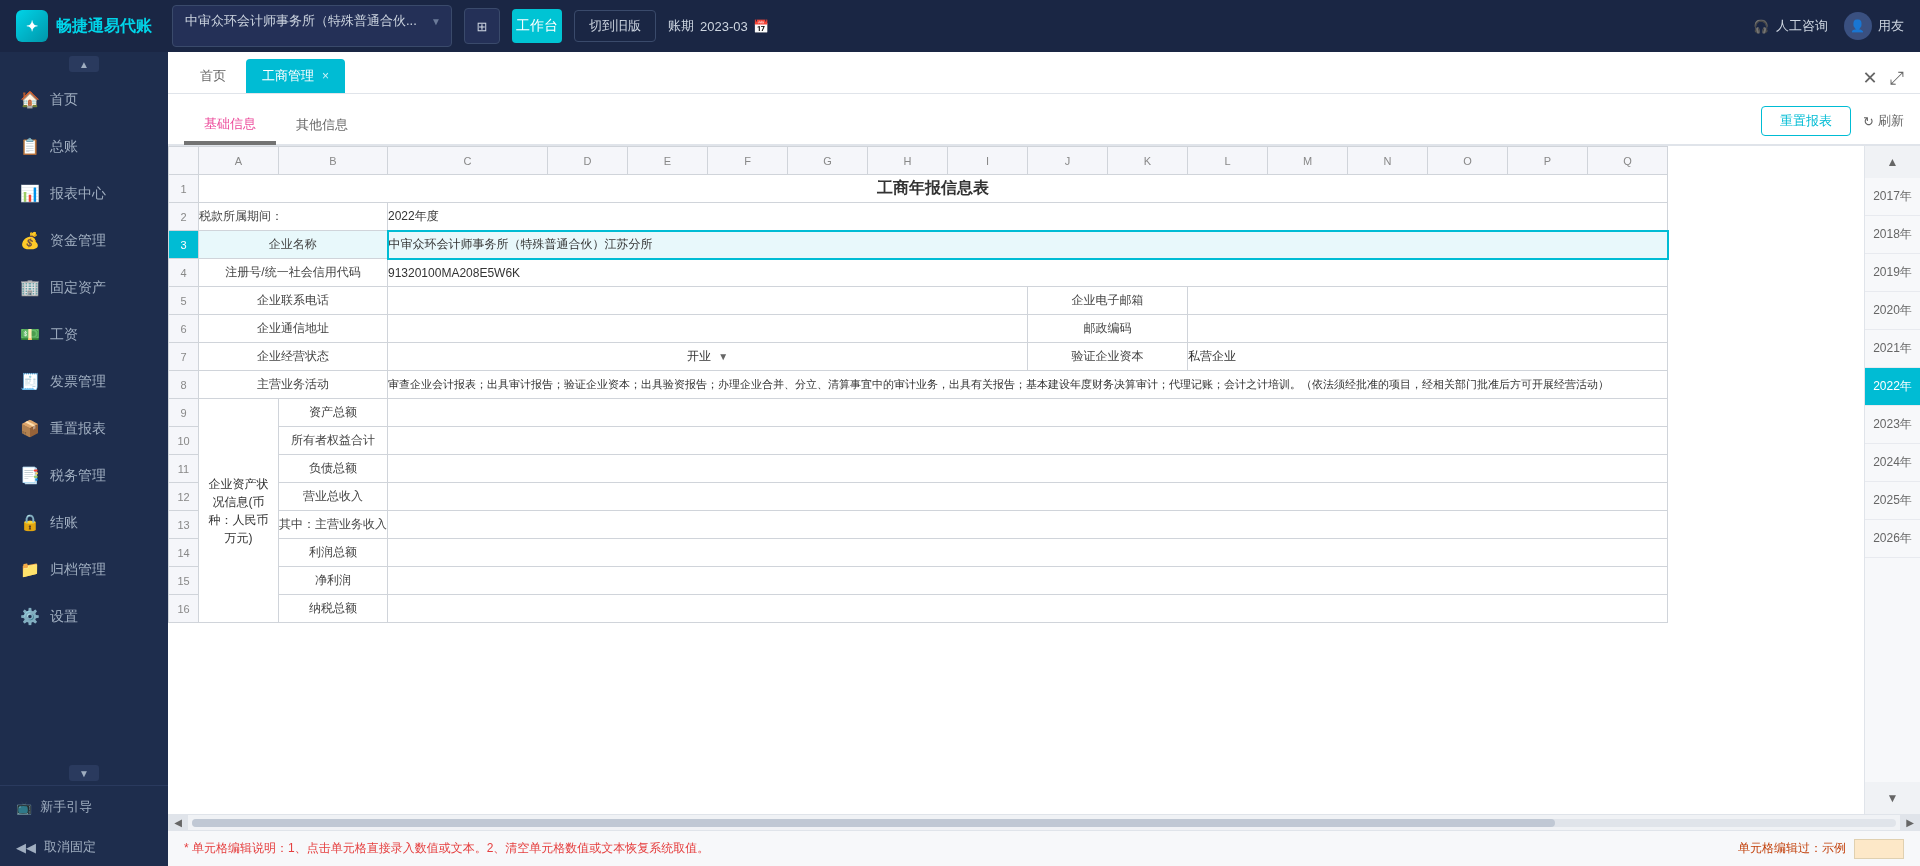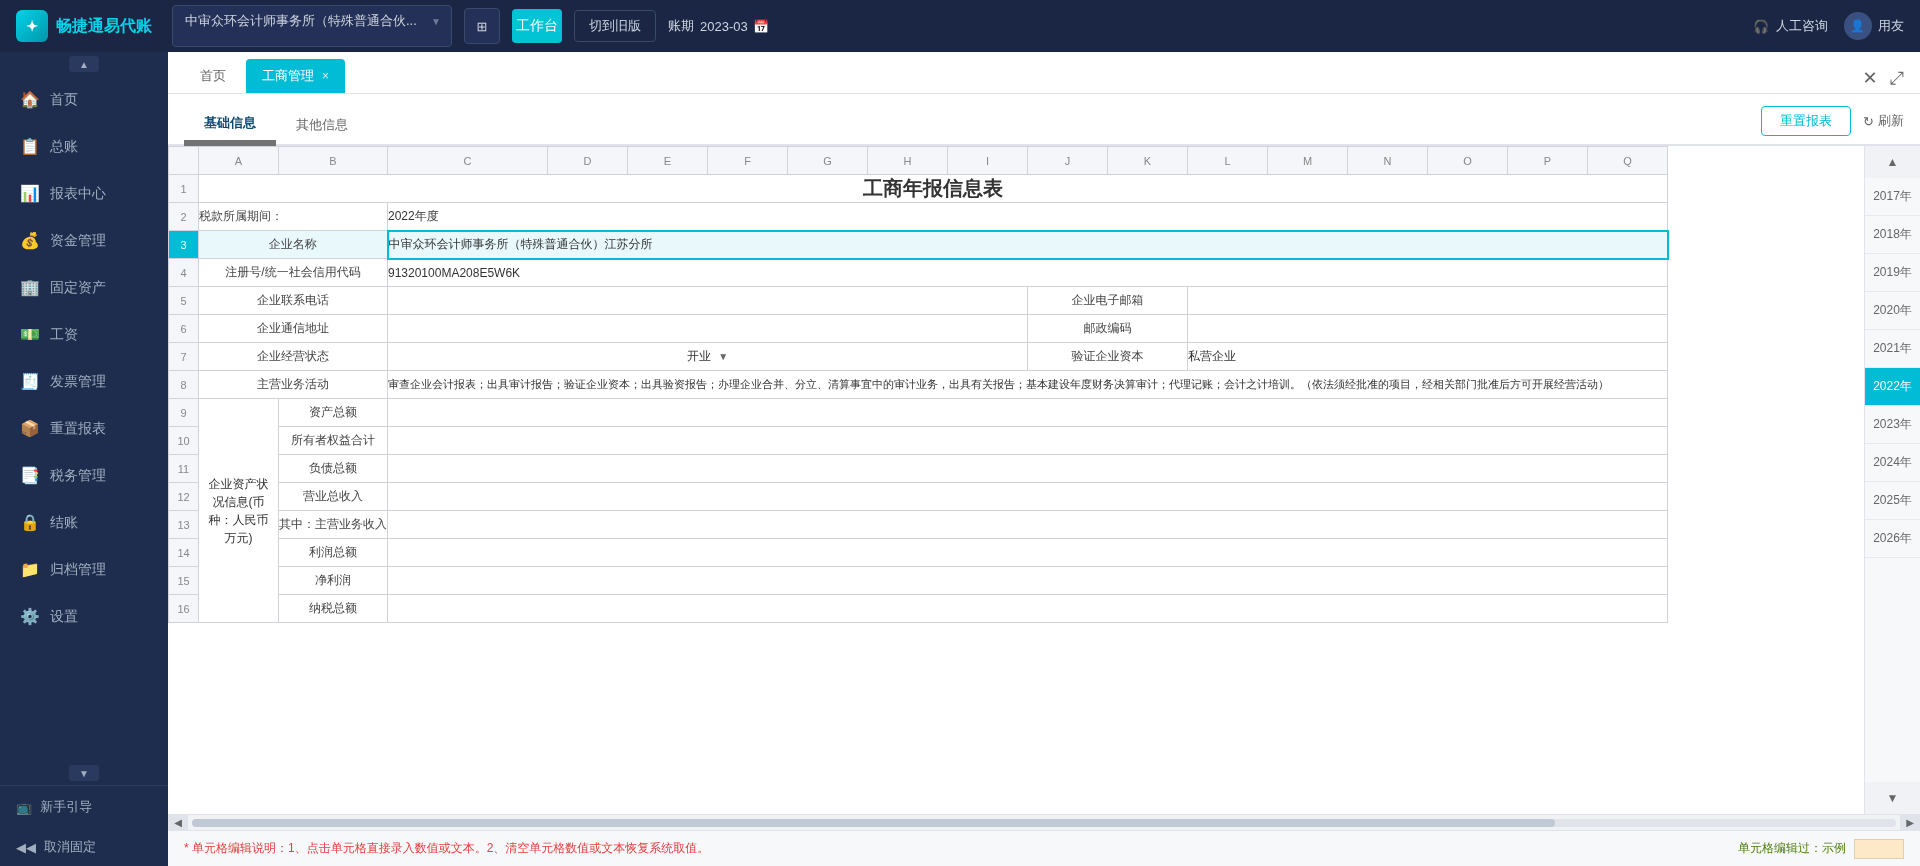--- a/index.html
+++ b/index.html
@@ -46,21 +46,21 @@
     .tab-item.active { background: #00bcd4; color: white; display: flex; align-items: center; gap: 8px; }
     .tab-close { font-size: 12px; opacity: 0.8; cursor: pointer; }
     .tab-bar-right { margin-left: auto; display: flex; align-items: center; gap: 12px; color: #666; font-size: 18px; cursor: pointer; padding-bottom: 4px; }
 
     
     .page-content { flex: 1; background: white; margin: 0; overflow: hidden; display: flex; flex-direction: column; }
 
     
     .sub-tabs { display: flex; align-items: center; padding: 12px 16px 0; gap: 0; border-bottom: 2px solid #e0e4ea; flex-shrink: 0; }
     .sub-tab { padding: 8px 20px; font-size: 13px; cursor: pointer; color: #666; border-bottom: 2px solid transparent; margin-bottom: -2px; }
-    .sub-tab.active { color: #0c4a6e; border-bottom: 6px solid #737373; font-weight: 700; }
+    .sub-tab.active { color: #ec4899; border-bottom: 4px solid #737373; font-weight: 400; }
     .sub-tab-right { margin-left: auto; display: flex; align-items: center; gap: 12px; padding-bottom: 8px; }
     .reset-btn { border: 1px solid #00bcd4; color: #00bcd4; background: white; padding: 5px 18px; border-radius: 4px; font-size: 13px; cursor: pointer; }
     .refresh-btn { background: transparent; border: none; color: #666; font-size: 13px; cursor: pointer; display: flex; align-items: center; gap: 4px; }
 
     
     .spreadsheet-wrapper { flex: 1; display: flex; overflow: hidden; }
     .spreadsheet-container { flex: 1; overflow: auto; position: relative; }
     .spreadsheet-container::-webkit-scrollbar { width: 12px; height: 12px; }
     .spreadsheet-container::-webkit-scrollbar-track { background: #f0f2f5; }
     .spreadsheet-container::-webkit-scrollbar-thumb { background: #c0c8d4; border-radius: 3px; }
@@ -74,31 +74,31 @@
     .year-panel-items::-webkit-scrollbar { width: 0; }
 
     
     .sheet-table { border-collapse: collapse; min-width: 1400px; font-size: 12px; }
     .sheet-table th, .sheet-table td { border: 1px solid #d0d4da; padding: 0; height: 28px; }
     .sheet-table .row-header { width: 30px; background: #f5f6fa; text-align: center; color: #888; font-weight: normal; font-size: 11px; border: 1px solid #d0d4da; }
     .sheet-table .col-header { background: #f5f6fa; text-align: center; color: #888; font-weight: normal; font-size: 11px; padding: 4px 8px; min-width: 80px; }
     .sheet-table .col-header.col-c { min-width: 160px; }
     .cell { padding: 4px 8px; text-align: center; vertical-align: middle; white-space: nowrap; }
     .cell.left { text-align: left; }
-    .cell.title-cell { font-size: 20px; font-weight: bold; text-align: center; }
+    .cell.title-cell { font-size: 16px; font-weight: bold; text-align: center; }
     .cell.label { text-align: center; color: #444; }
 
     
     .tr-selected td { background: #e8f8fb; }
     .tr-selected .row-header { background: #00bcd4; color: white; }
     .corner-cell { width: 30px; background: #f5f6fa; }
 
     
     .bottom-bar { height: 36px; background: #f7f8fa; border-top: 1px solid #e0e4ea; display: flex; align-items: center; padding: 0 16px; flex-shrink: 0; font-size: 12px; color: #e53e3e; }
-    .bottom-right { margin-left: auto; display: flex; align-items: center; gap: 8px; color: #4d7c0f; }
+    .bottom-right { margin-left: auto; display: flex; align-items: center; gap: 8px; color: #c2410c; }
     .edited-sample { width: 50px; height: 20px; background: #fde8c8; border: 1px solid #e0d0b0; }
 
     
     .hscroll-row { height: 16px; background: #f0f2f5; display: flex; align-items: center; border-top: 1px solid #e0e4ea; flex-shrink: 0; }
     .hscroll-arrow { width: 20px; height: 16px; background: #e0e4ea; display: flex; align-items: center; justify-content: center; cursor: pointer; font-size: 10px; color: #666; }
     .hscroll-track { flex: 1; height: 8px; background: #e0e4ea; margin: 0 4px; border-radius: 4px; }
     .hscroll-thumb { width: 80%; height: 8px; background: #c0c8d4; border-radius: 4px; }
 
     .dropdown-arrow { font-size: 10px; color: #666; }
   </style>

